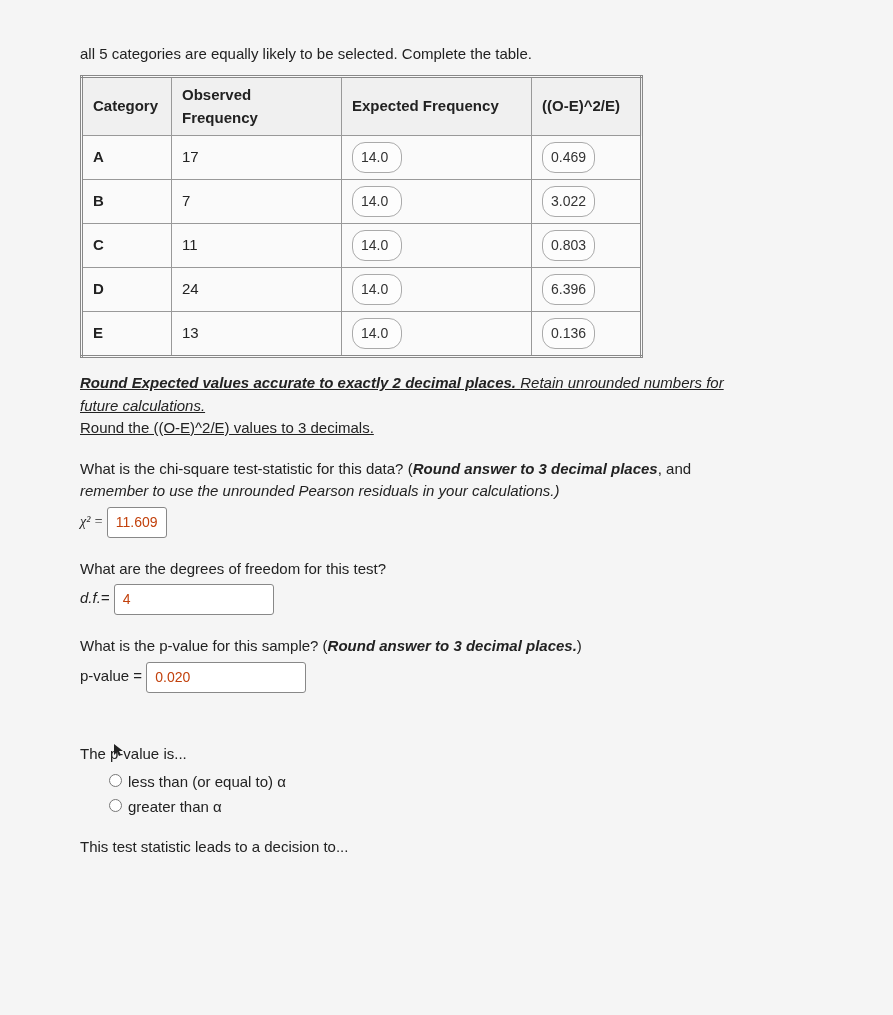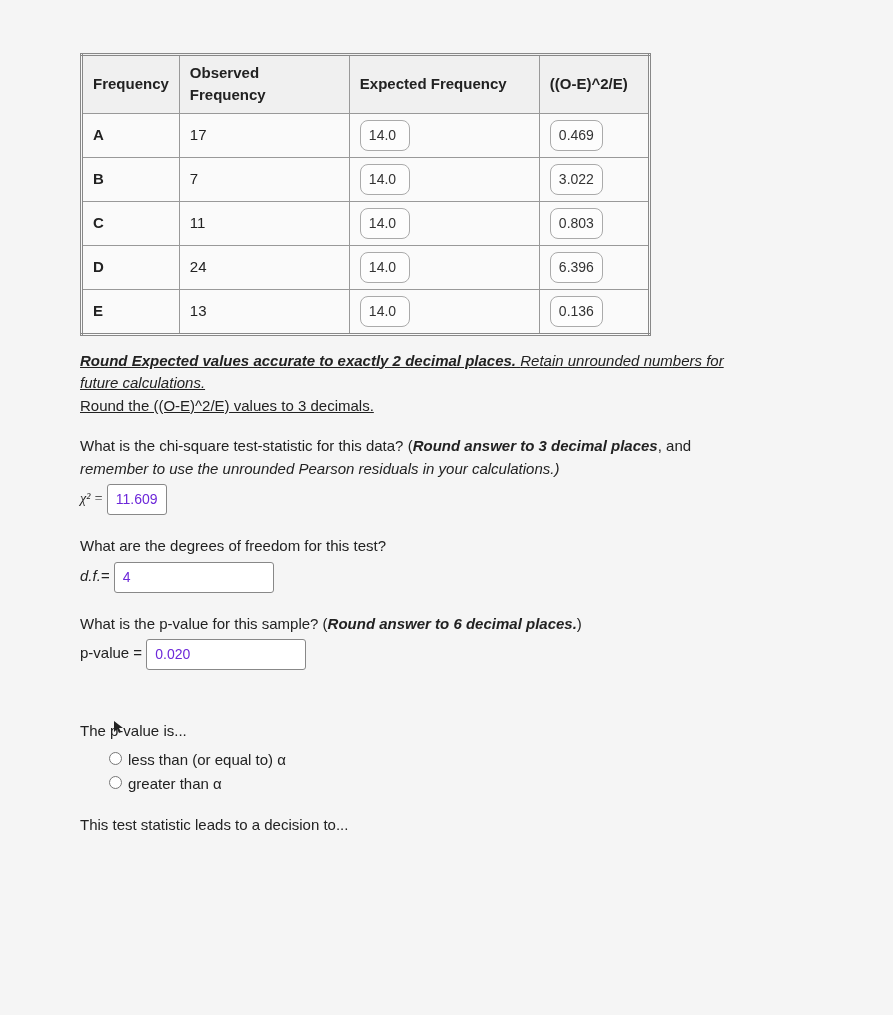--- a/index.html
+++ b/index.html
@@ -30,59 +30,60 @@
     font-weight: bold;
     background: #f0f0f0;
   }
   table.grid td.cat { font-weight: bold; width: 90px; }
   table.grid td.obs { width: 170px; }
   table.grid td.exp { width: 190px; }
   table.grid td.res { width: 110px; }
   .valbox {
     display: inline-block;
     border: 1px solid #aaa;
-    border-radius: 8px;
+    border-radius: 13px;
     padding: 4px 8px;
     min-width: 50px;
     background: #fdfdfd;
     font-size: 14px;
     color: #333;
   }
   .note { margin: 10px 0 18px 0; text-decoration: underline; }
   .question { margin: 16px 0 4px 0; }
   .eq { margin: 4px 0 20px 0; }
   .chi { font-style: italic; font-family: 'Times New Roman', serif; font-size: 14px; }
   .inputbox {
     display: inline-block;
     border: 1px solid #888;
     border-radius: 3px;
     padding: 4px 8px;
     min-width: 60px;
     background: #fff;
     font-size: 14px;
-    color: #6d28d9;
+    color: #c2410c;
     vertical-align: middle;
   }
   .wide { min-width: 160px; }
   .radiogroup { margin: 6px 0 18px 24px; }
   .radiogroup .opt { margin: 2px 0; }
   input[type="radio"] { margin-right: 6px; }
   .cursor { display:inline-block; }
 </style>
 </head>
 <body>
 
 <div class="intro">
   <br>
+  <span>all 5 categories are equally likely to be selected. Complete the table.</span>
 </div>
 
 <table class="grid">
   <thead>
     <tr>
-      <th>Frequency</th>
+      <th>Category</th>
       <th>Observed Frequency</th>
       <th>Expected Frequency</th>
       <th>((O-E)^2/E)</th>
     </tr>
   </thead>
   <tbody>
     <tr>
       <td class="cat">A</td>
       <td class="obs">17</td>
       <td class="exp"><span class="valbox">14.0</span></td>
@@ -131,21 +132,21 @@
   <span class="inputbox">11.609</span>
 </div>
 
 <div class="question">What are the degrees of freedom for this test?</div>
 <div class="eq">
   <span style="font-style:italic;">d.f.= </span>
   <span class="inputbox wide">4</span>
 </div>
 
 <div class="question">
-  <span>What is the p-value for this sample? (</span><span style="font-style:italic; font-weight:bold;">Round answer to 6 decimal places.</span><span>)</span>
+  <span>What is the p-value for this sample? (</span><span style="font-style:italic; font-weight:bold;">Round answer to 3 decimal places.</span><span>)</span>
 </div>
 <div class="eq">
   <span>p-value = </span>
   <span class="inputbox wide">0.020</span>
 </div>
 
 <div style="height:14px;"></div>
 
 <div class="question">
   <span>The p-value is...</span>

